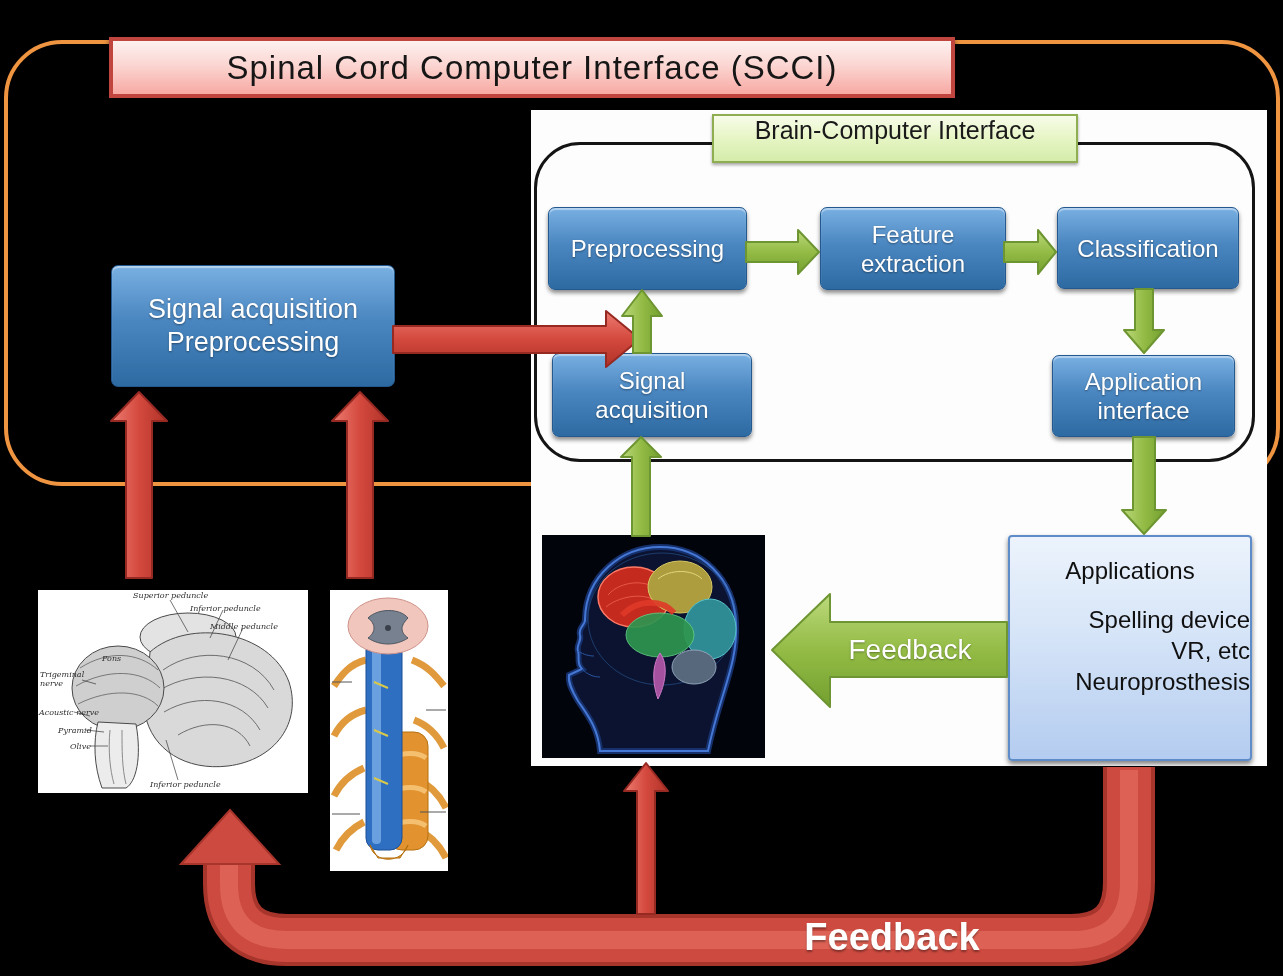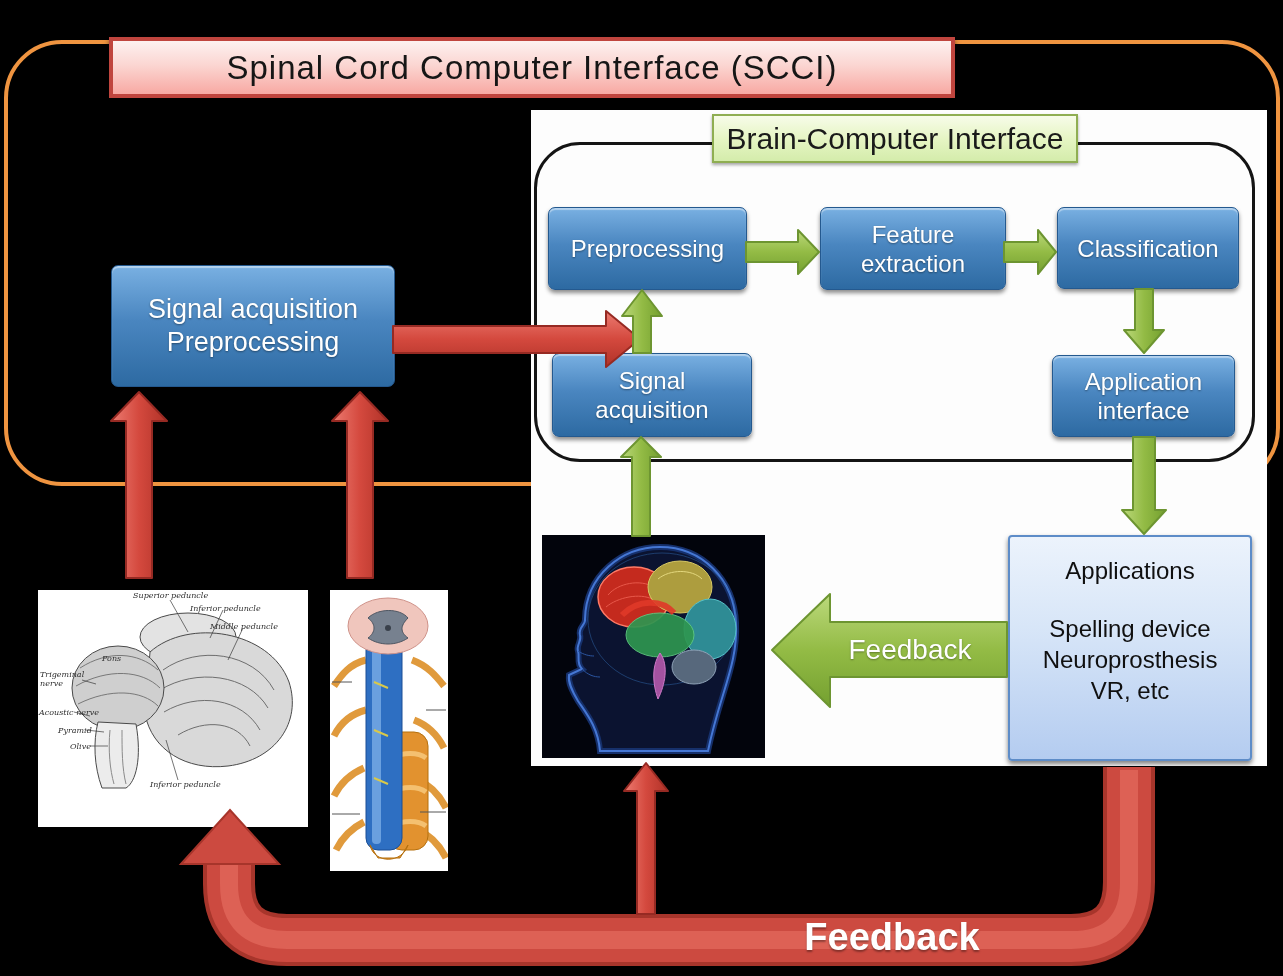--- a/index.html
+++ b/index.html
@@ -15,52 +15,52 @@
           background:linear-gradient(180deg,#fdf1f0 0%,#fbd6d2 45%,#f8a9a3 100%);
           display:flex;align-items:center;justify-content:center;
           font-size:33px;color:#161616;letter-spacing:1px;
           box-shadow:0 3px 5px rgba(0,0,0,.55);margin-top:35px;}
 
   
   #bci-panel{left:531px;top:110px;width:736px;height:656px;background:#fdfdfd;}
   #bci-frame{left:534px;top:142px;width:715px;height:314px;border:3px solid #141414;border-radius:46px;}
   #bci-label{left:712px;top:114px;width:362px;height:45px;border:2px solid #8fae52;
              background:linear-gradient(180deg,#f7fce9 0%,#e6f5c4 50%,#d4ecab 100%);
-             display:flex;align-items:center;justify-content:center;
-             font-size:30px;color:#1a1a1a;box-shadow:0 2px 3px rgba(0,0,0,.35);}
+             display:flex;justify-content:center;
+             font-size:25px;color:#1a1a1a;box-shadow:0 2px 3px rgba(0,0,0,.35);}
 
   
   .bluebox{background:linear-gradient(180deg,#79b0e2 0%,#4a86c0 45%,#2d6aa2 100%);
            border:1px solid #24598f;border-radius:7px;
            box-shadow:0 3px 4px rgba(0,0,0,.45), inset 0 2px 1px rgba(255,255,255,.45);
            color:#fff;display:flex;flex-direction:column;align-items:center;justify-content:center;
            text-align:center;font-size:24px;line-height:29px;
            text-shadow:0 1px 2px rgba(0,0,0,.4);}
   #box-preprocessing{left:548px;top:207px;width:197px;height:81px;}
   #box-feature{left:820px;top:207px;width:186px;height:83px;padding:8px 6px;box-sizing:border-box;}
   #box-classification{left:1057px;top:207px;width:180px;height:80px;}
   #box-sigacq{left:552px;top:353px;width:200px;height:84px;padding:0 20px;box-sizing:border-box;}
   #box-appif{left:1052px;top:355px;width:183px;height:82px;padding:16px 10px;box-sizing:border-box;}
   #box-left{left:111px;top:265px;width:282px;height:120px;font-size:27px;line-height:33px;}
 
   
   #apps-box{left:1008px;top:535px;width:240px;height:222px;border:2px solid #5d8cc8;border-radius:4px;
             background:linear-gradient(180deg,#ecf3fc 0%,#d8e6f8 40%,#b4ccf0 100%);
             color:#101010;text-align:center;font-size:24px;box-shadow:0 3px 5px rgba(0,0,0,.5);}
   #apps-title{margin-top:20px;}
-  #apps-items{margin-top:28px;line-height:31px;}
+  #apps-items{margin-top:19px;line-height:31px;text-align:right;}
 
   
   #feedback-green-label{left:820px;top:622px;width:180px;height:55px;line-height:55px;
         text-align:center;color:#fff;font-size:28px;text-shadow:0 1px 2px rgba(0,0,0,.35);}
   #feedback-red-label{left:772px;top:912px;width:240px;height:50px;line-height:50px;
         text-align:center;color:#fff;font-size:38px;font-weight:bold;text-shadow:0 2px 2px rgba(0,0,0,.35);}
 
   
-  #img-brainstem{left:38px;top:590px;width:270px;height:237px;background:#fff;}
+  #img-brainstem{left:38px;top:590px;width:270px;height:203px;background:#fff;}
   #img-spine{left:330px;top:590px;width:118px;height:281px;background:#fff;}
   #img-brain{left:542px;top:535px;width:223px;height:223px;background:#02040c;}
   .etch-label{position:absolute;font-family:"DejaVu Serif",serif;font-style:italic;
               font-size:8px;color:#2e2e2e;line-height:9px;}
   #arrow-layer{left:0;top:0;width:1283px;height:976px;pointer-events:none;}
 </style>
 </head>
 <body>
 
 <div id="stage">
@@ -94,22 +94,22 @@
   </div>
   <div class="abs bluebox" id="box-left">
     <span>Signal acquisition</span>
     <span>Preprocessing</span>
   </div>
 
   <div class="abs" id="apps-box">
     <div id="apps-title">Applications</div>
     <div id="apps-items">
       <div>Spelling device</div>
+      <div>VR, etc</div>
       <div>Neuroprosthesis</div>
-      <div>VR, etc</div>
     </div>
   </div>
 
   <div class="abs" id="img-brainstem">
     <svg width="270" height="203" viewBox="0 0 270 203">
       <ellipse cx="150" cy="47" rx="48" ry="24" fill="#e3e3e3" stroke="#4a4a4a"></ellipse>
       <path d="M112,62 C150,28 232,40 251,92 C264,132 238,170 190,176 C148,181 114,160 107,124 Z" fill="#d9d9d9" stroke="#4a4a4a"></path>
       <path d="M125,80 C160,55 215,62 236,100" fill="none" stroke="#6e6e6e"></path>
       <path d="M122,100 C158,78 210,84 230,118" fill="none" stroke="#6e6e6e"></path>
       <path d="M126,122 C160,102 204,108 222,140" fill="none" stroke="#6e6e6e"></path>

